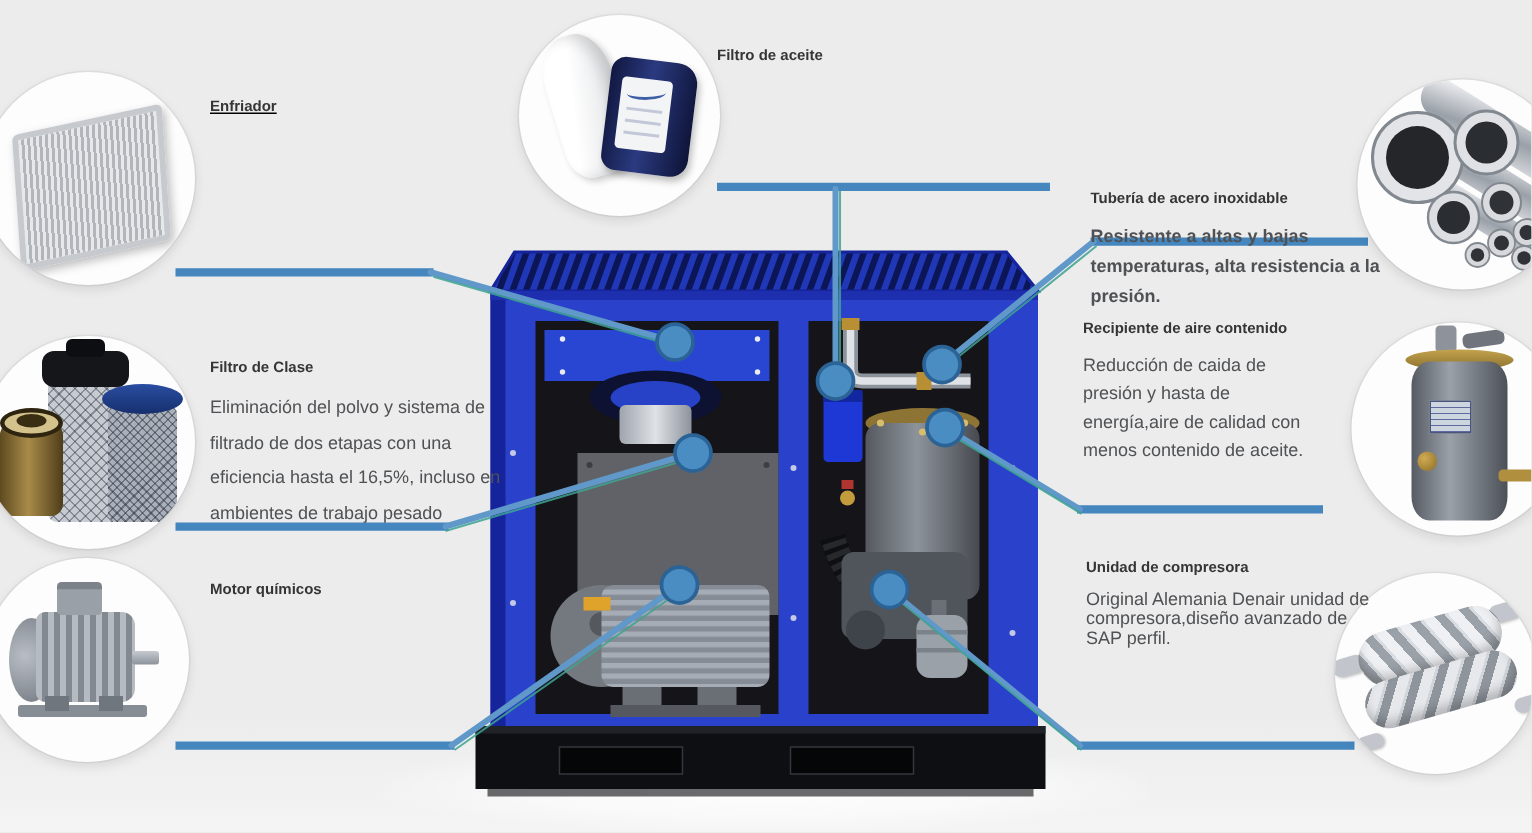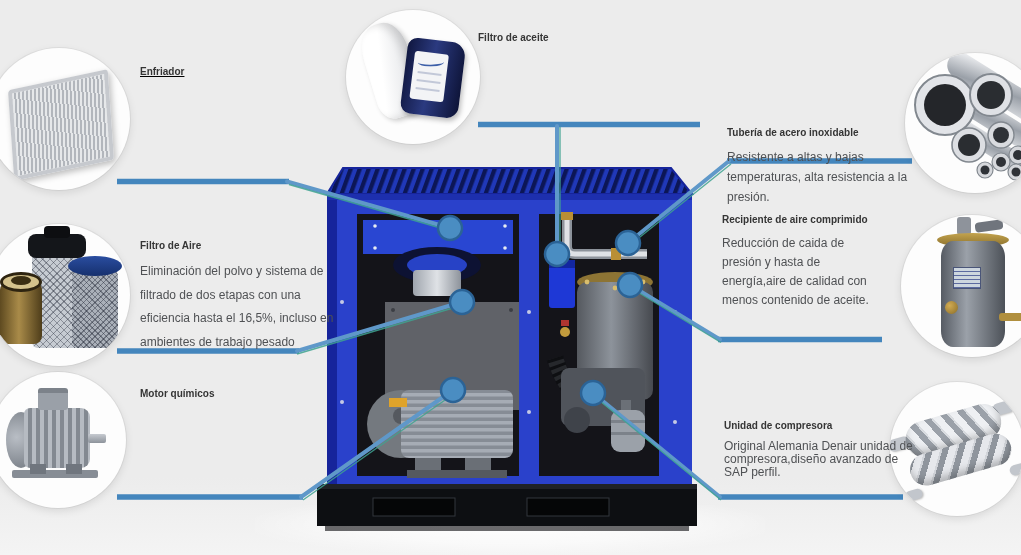--- a/index.html
+++ b/index.html
@@ -23,25 +23,25 @@
   .p4{left:-12px;top:224px;width:142px;height:142px;}
   .p5{left:901px;top:215px;width:142px;height:142px;}
   .p6{left:-10px;top:372px;width:136px;height:136px;}
   .p7{left:890px;top:382px;width:134px;height:134px;}
   
   .textblock{position:absolute;z-index:3;}
   .tb-title{font-size:10px;font-weight:bold;color:#353535;white-space:nowrap;margin-bottom:9px;}
   .tb-body{font-size:12px;color:#4f5154;white-space:pre-line;}
   .t1{left:140px;top:66px;width:225px;text-decoration:underline;}  .t1 .tb-body{line-height:23.5px;}
   .t2{left:478px;top:32px;width:240px;}  .t2 .tb-body{line-height:22.5px;}
-  .t3{left:727px;top:89px;width:205px;margin-top:38px;}  .t3 .tb-body{line-height:20px;}
+  .t3{left:727px;top:89px;width:205px;margin-top:38px;}  .t3 .tb-body{line-height:20px;font-weight:bold;}
   .t4{left:140px;top:240px;width:220px;} .t4 .tb-body{line-height:23.5px;}
   .t5{left:722px;top:214px;width:205px;} .t5 .tb-body{line-height:19px;}
   .t6{left:140px;top:388px;width:225px;} .t6 .tb-body{line-height:20px;}
-  .t7{left:724px;top:420px;width:205px;} .t7 .tb-body{line-height:13px;}
+  .t7{left:724px;top:373px;width:205px;} .t7 .tb-body{line-height:13px;}
   
   .ph{position:absolute;}
   
   .cooler-core{position:absolute;left:22px;top:32px;width:94px;height:82px;border-radius:4px;
       transform:rotate(-12deg) skewX(-8deg);border:4px solid #c6c9ce;
       background:repeating-linear-gradient(90deg,#e6e8ea 0 2px,#b2b6bc 2px 4px);
       box-shadow:2px 3px 6px rgba(0,0,0,.25);}
   
   .oil-white{position:absolute;left:22px;top:12px;width:46px;height:96px;transform:rotate(-17deg);
       border-radius:20px 20px 16px 16px / 32px 32px 20px 20px;
@@ -343,28 +343,28 @@
   </div>
   <div class="textblock t2">
     <div class="tb-title">Filtro de aceite</div>
   </div>
   <div class="textblock t3">
     <div class="tb-title">Tubería de acero inoxidable</div>
     <div class="tb-body">Resistente a altas y bajas
 temperaturas, alta resistencia a la presión.</div>
   </div>
   <div class="textblock t4">
-    <div class="tb-title">Filtro de Aire</div>
+    <div class="tb-title">Filtro de Clase</div>
     <div class="tb-body">Eliminación del polvo y sistema de
 filtrado de dos etapas con una
 eficiencia hasta el 16,5%, incluso en
 ambientes de trabajo pesado</div>
   </div>
   <div class="textblock t5">
-    <div class="tb-title">Recipiente de aire comprimido</div>
+    <div class="tb-title">Recipiente de aire contenido</div>
     <div class="tb-body">Reducción de caida de
 presión y hasta de
 energía,aire de calidad con
 menos contenido de aceite.</div>
   </div>
   <div class="textblock t6">
     <div class="tb-title">Motor químicos</div>
   </div>
   <div class="textblock t7">
     <div class="tb-title">Unidad de compresora</div>

